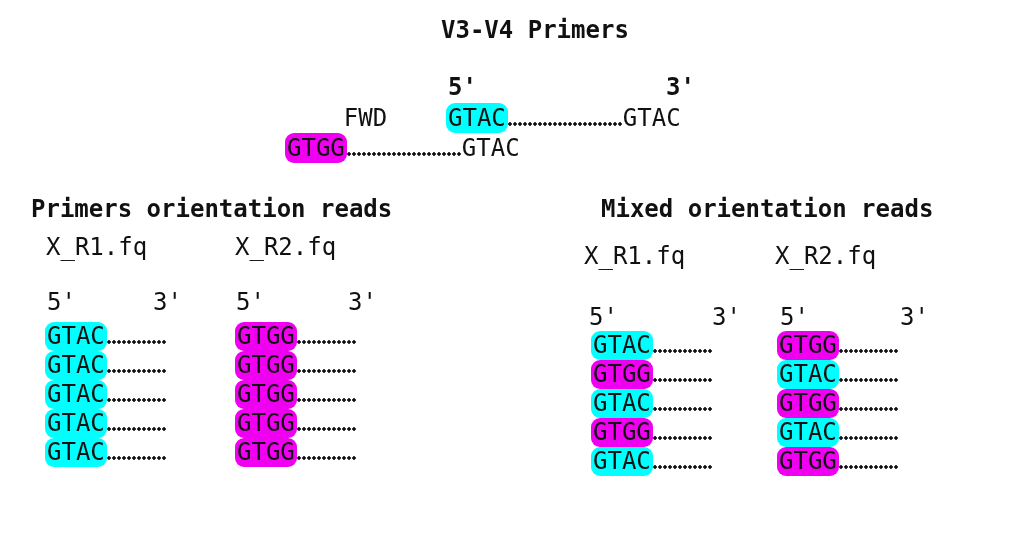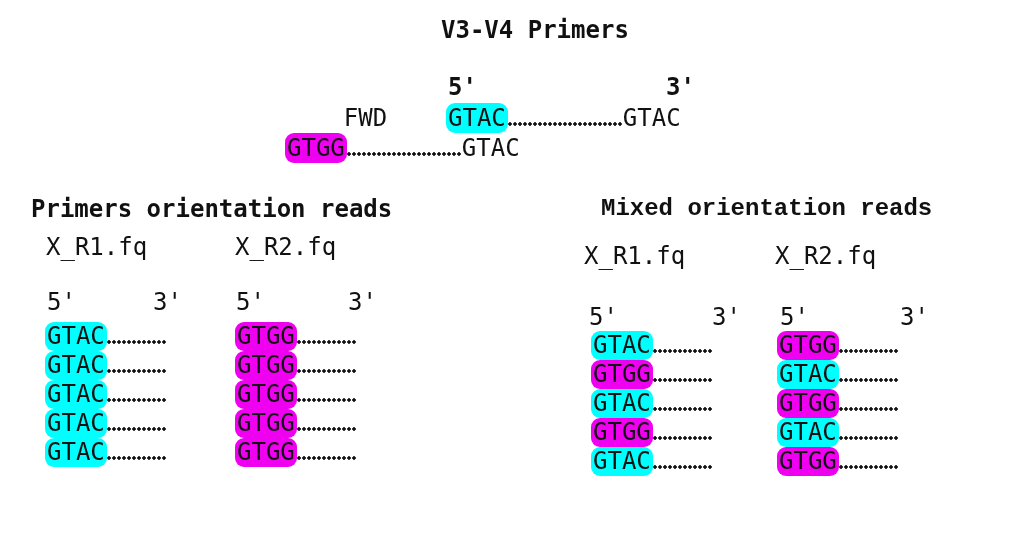--- a/index.html
+++ b/index.html
@@ -121,21 +121,21 @@
         <span class="seq" style="background-color: rgb(240, 0, 240);">GTGG</span>
         <span class="dots dots-read" style="width: 60px;"></span>
       </div>
 
       <div class="read-row">
         <span class="seq" style="background-color: rgb(240, 0, 240);">GTGG</span>
         <span class="dots dots-read" style="width: 60px;"></span>
       </div>
     </div>
 
-  <div class="abs bold" style="left:601px; top:195px;font-family:Liberation Mono, monospace;">Mixed orientation reads</div>
+  <div class="abs bold" style="left:601px; top:195px;">Mixed orientation reads</div>
 
   <div class="abs" style="left:584px; top:242px;">X_R1.fq</div>
   <div class="abs" style="left:775px; top:242px;">X_R2.fq</div>
 
   <div class="abs" style="left:589px; top:303px;">5'</div>
   <div class="abs" style="left:712px; top:303px;">3'</div>
   <div class="abs" style="left:780px; top:303px;">5'</div>
   <div class="abs" style="left:900px; top:303px;">3'</div>
 
   <div class="read-col" style="left:591px; top:331px;">

